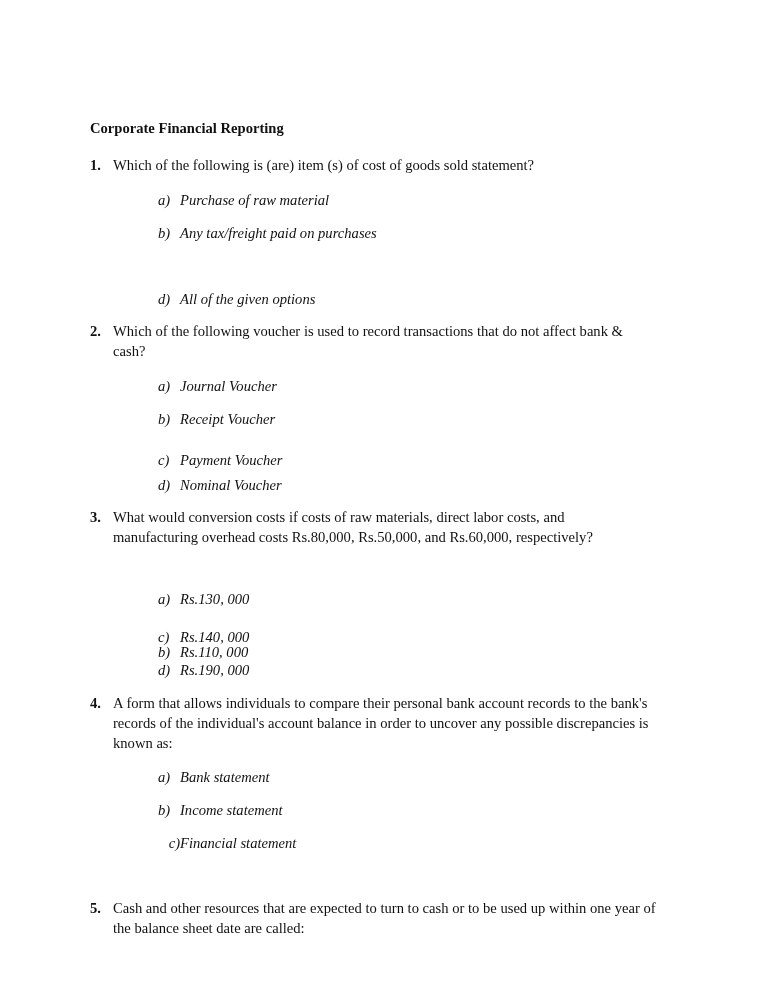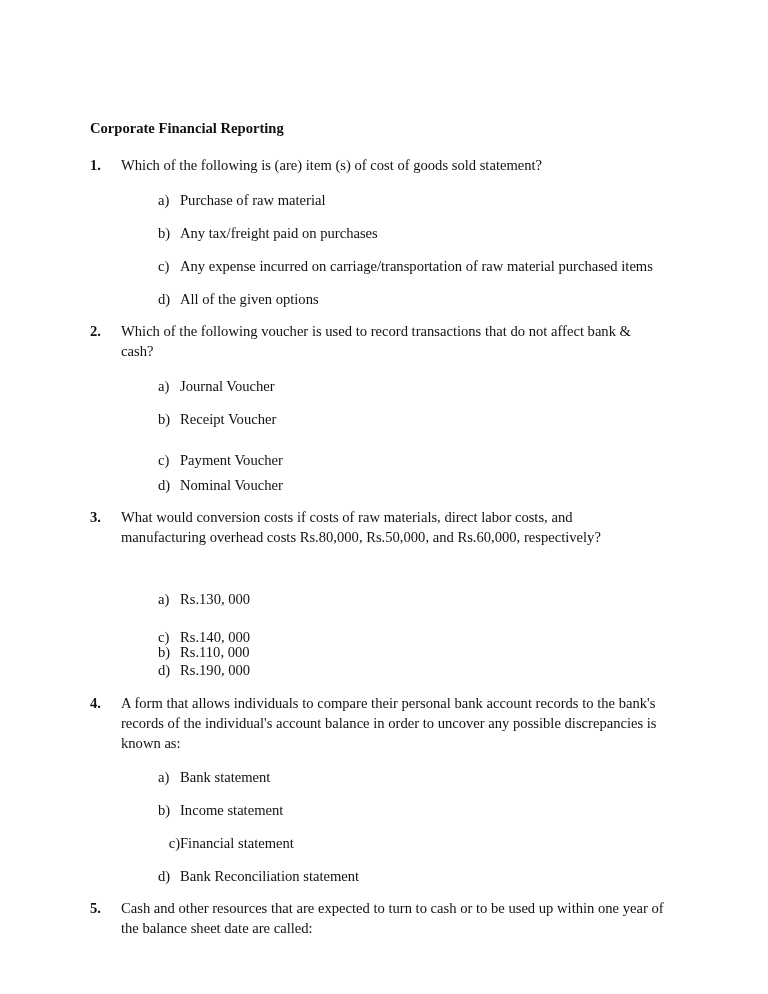--- a/index.html
+++ b/index.html
@@ -2,37 +2,36 @@
 <html><head>
 <meta charset="utf-8">
 <style>
   html, body { margin: 0; padding: 0; background: #ffffff; }
   body { width: 768px; height: 994px; position: relative; overflow: hidden;
          font-family: "Liberation Serif", serif; color: #111; font-size: 14.6px; }
   .page { position: absolute; left: 0; top: 0; width: 768px; height: 727px; }
   .title { position: absolute; left: 90px; top: 120px; font-weight: bold; }
   .q { position: absolute; left: 90px; width: 600px; line-height: 20px; }
   .q .num { position: absolute; left: 0; top: 0; font-weight: bold; }
-  .q .text { margin-left: 31px; display: block; }
-  .opt { position: absolute; left: 158px; line-height: 18px; }
+  .q .text { margin-left: 23px; display: block; }
+  .opt { position: absolute; left: 158px; line-height: 18px; font-style: italic; }
   .opt .letter { display: inline-block; width: 22px; }
 </style>
 </head>
 <body>
 
 <div class="page">
   <div class="title">Corporate Financial Reporting</div>
 
   <div class="q" style="top:155px;">
     <span class="num">1.</span>
     <span class="text">Which of the following is (are) item (s) of cost of goods sold statement?</span>
   </div>
   <div class="opt" style="top:191px;"><span class="letter">a)</span><span>Purchase of raw material</span></div>
   <div class="opt" style="top:224px;"><span class="letter">b)</span><span>Any tax/freight paid on purchases</span></div>
-  <div class="opt" style="top:257px;"><span class="letter">c)</span><span>Any expense incurred on carriage/transportation of raw material purchased items</span></div>
   <div class="opt" style="top:290px;"><span class="letter">d)</span><span>All of the given options</span></div>
 
   <div class="q" style="top:321px; width:560px;">
     <span class="num">2.</span>
     <span class="text">Which of the following voucher is used to record transactions that do not affect bank &amp; cash?</span>
   </div>
   <div class="opt" style="top:377px;"><span class="letter">a)</span><span>Journal Voucher</span></div>
   <div class="opt" style="top:410px;"><span class="letter">b)</span><span>Receipt Voucher</span></div>
   <div class="opt" style="top:443px;margin-top:8px;"><span class="letter">c)</span><span>Payment Voucher</span></div>
   <div class="opt" style="top:476px;"><span class="letter">d)</span><span>Nominal Voucher</span></div>
@@ -46,19 +45,18 @@
   <div class="opt" style="top:628px;"><span class="letter">c)</span><span>Rs.140, 000</span></div>
   <div class="opt" style="top:661px;"><span class="letter">d)</span><span>Rs.190, 000</span></div>
 
   <div class="q" style="top:693px; width:580px;">
     <span class="num">4.</span>
     <span class="text">A form that allows individuals to compare their personal bank account records to the bank's records of the individual's account balance in order to uncover any possible discrepancies is known as:</span>
   </div>
   <div class="opt" style="top:768px;"><span class="letter">a)</span><span>Bank statement</span></div>
   <div class="opt" style="top:801px;"><span class="letter">b)</span><span>Income statement</span></div>
   <div class="opt" style="top:834px;text-align:right;"><span class="letter">c)</span><span>Financial statement</span></div>
-  <div class="opt" style="top:867px;"><span class="letter">d)</span><span>Bank Reconciliation statement</span></div>
 
   <div class="q" style="top:898px; width:580px;">
     <span class="num">5.</span>
     <span class="text">Cash and other resources that are expected to turn to cash or to be used up within one year of the balance sheet date are called:</span>
   </div>
 </div>
 
 </body></html>

